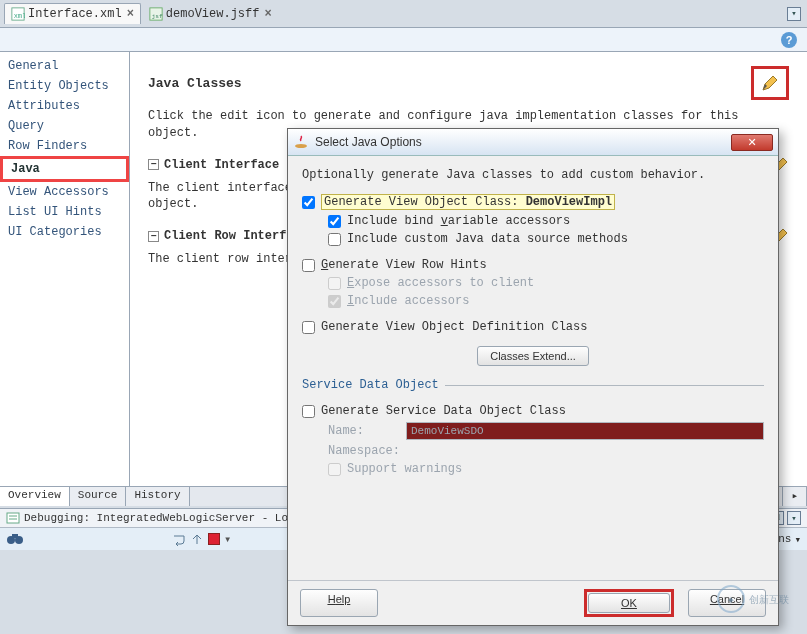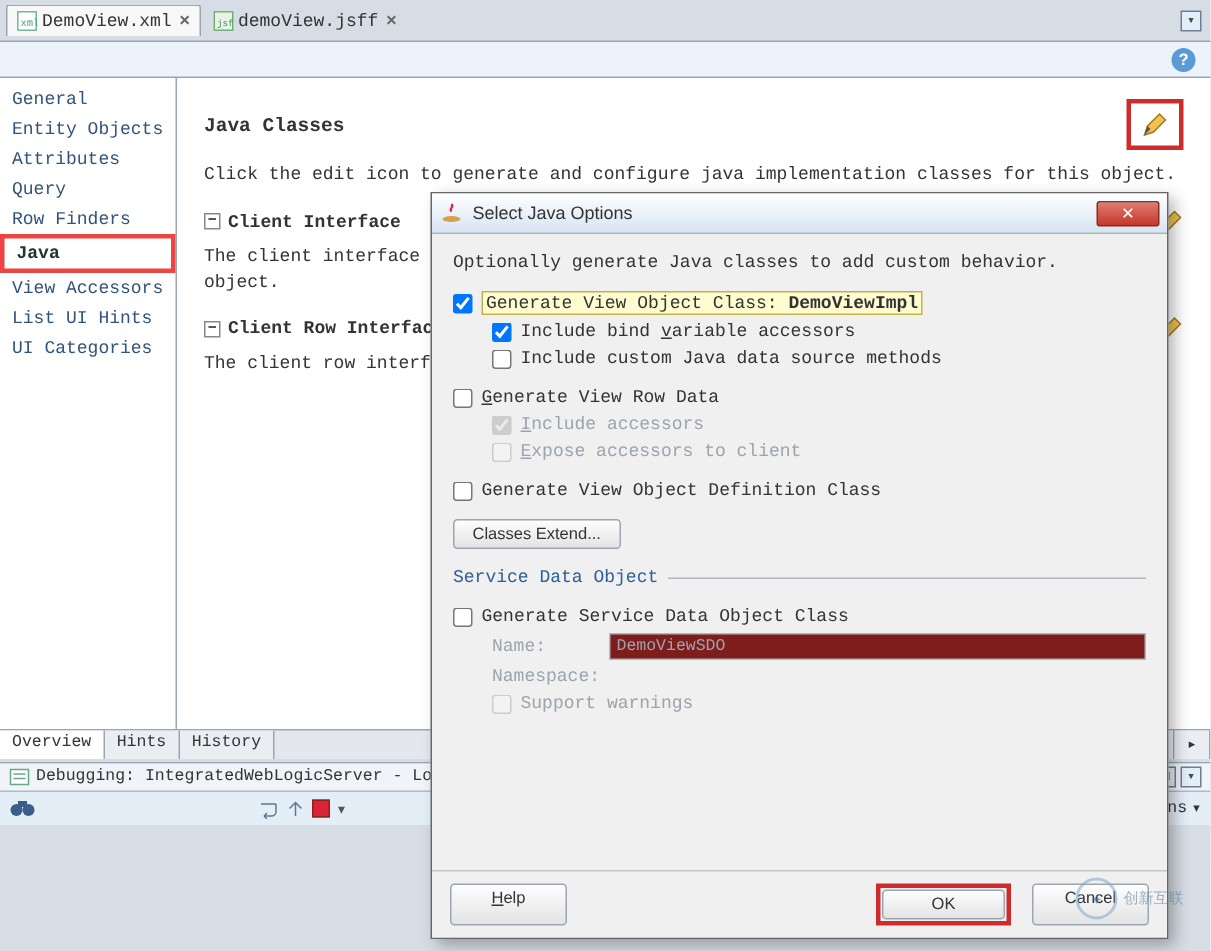--- a/index.html
+++ b/index.html
@@ -54,21 +54,21 @@
     width:16px; height:16px; border-radius:50%;
     background:#5b9bd5; color:#fff; text-align:center;
     line-height:16px; font-family:Arial; font-size:11px; font-weight:bold;
   }
   .main-area {
     display:flex;
     height: calc(634px - 28px - 24px - 24px - 110px);
     background:#fff;
   }
   .sidebar {
-    width: 118px;
+    width: 130px;
     background:#fff;
     border-right:1px solid #99a6b5;
     padding-top:4px;
   }
   .sidebar-item {
     padding:3px 8px;
     color:#33547a;
   }
   .sidebar-item.highlight {
     border:3px solid #ef4444;
@@ -184,21 +184,21 @@
   .chk-row input[type=checkbox] { margin-right:6px; }
   .chk-row.indent1 { margin-left:26px; }
   .chk-row.disabled { color:#9ba4ae; }
   .chk-row .und { text-decoration:underline; }
   .gen-label-highlight {
     background:#fffdd0;
     border:1px solid #c0b24a;
     padding:0 2px;
   }
   .classes-btn-row {
-    display:flex; justify-content:flex-start; margin:12px 0;
+    display:flex; justify-content:center; margin:12px 0;
   }
   .wbtn {
     font-family:Tahoma,Arial; font-size:11px;
     background:linear-gradient(#fefefe,#e3e3e3);
     border:1px solid #9aa6b2;
     border-radius:3px;
     padding:3px 12px;
     min-width:78px;
     text-align:center;
   }
@@ -216,20 +216,21 @@
   }
   .form-row input[type=text] {
     flex:1; border:1px solid #b0b8c0; background:#7f1d1d;
     padding:2px 4px; font-family:inherit; font-size:11px;
     color:#9ba4ae;
   }
   .dlg-footer {
     display:flex; padding:8px 12px;
     border-top:1px solid #c0c5cc;
     background:#f0f0f0;
+    text-decoration:underline;
   }
   .ok-wrap {
     border:3px solid #cc2c2c; padding:1px;
   }
   .watermark {
     position:absolute; right:6px; bottom:18px;
     width:84px; height:34px; opacity:0.55;
     display:flex; align-items:center;
   }
   .watermark .logo {
@@ -246,21 +247,21 @@
 </style>
 </head>
 <body>
 
 <div class="tabs-row">
   <div class="tab active">
     <svg class="icon" viewBox="0 0 16 16">
         <rect x="1" y="1" width="14" height="14" fill="#fff" stroke="#6a8"></rect>
         <text x="3" y="12" font-size="8" fill="#4a8">xml</text>
       </svg>
-    <span>DemoView.xml</span>
+    <span>Interface.xml</span>
     <span class="close">×</span>
   </div>
   <div class="tab">
     <svg class="icon" viewBox="0 0 16 16">
         <rect x="1" y="1" width="14" height="14" fill="#e8f3e8" stroke="#6a6"></rect>
         <text x="3" y="12" font-size="7" fill="#486">jsf</text>
       </svg>
     <span>demoView.jsff</span>
     <span class="close">×</span>
   </div>
@@ -313,21 +314,21 @@
       <svg class="pencil pencil-right" width="16" height="16" viewBox="0 0 18 18">
           <polygon points="2,16 4,10 12,2 16,6 8,14" fill="#f3c04e" stroke="#9a7a2a"></polygon>
         </svg>
     </div>
     <div class="desc">The client row interface contains the methods from the above classes using this object.</div>
   </div>
 </div>
 
 <div class="bottom-tabs">
   <div class="btab active">Overview</div>
-  <div class="btab">Hints</div>
+  <div class="btab">Source</div>
   <div class="btab">History</div>
   <div style="flex:1"></div>
   <div class="btab">◂</div>
   <div class="btab">▸</div>
 </div>
 
 <div class="debug-panel" style="position:absolute; left:0; top:508px; width:100%;">
   <div class="debug-header">
     <svg width="14" height="14" viewBox="0 0 14 14">
         <rect x="1" y="2" width="12" height="10" fill="#fff" stroke="#6a8"></rect>
@@ -388,29 +389,29 @@
       <input type="checkbox" checked="" style="">
       <span><span>Include bind </span><span class="und">v</span><span>ariable accessors</span></span>
     </div>
     <div class="chk-row indent1">
       <input type="checkbox" style="">
       <span>Include custom Java data source methods</span>
     </div>
 
     <div class="chk-row" style="margin-top:12px">
       <input type="checkbox" style="">
-      <span><span class="und">G</span><span>enerate View Row Data</span></span>
+      <span><span class="und">G</span><span>enerate View Row Hints</span></span>
+    </div>
+    <div class="chk-row indent1 disabled">
+      <input type="checkbox" disabled="" style="">
+      <span><span class="und">E</span><span>xpose accessors to client</span></span>
     </div>
     <div class="chk-row indent1 disabled">
       <input type="checkbox" checked="" disabled="" style="">
       <span><span class="und">I</span><span>nclude accessors</span></span>
-    </div>
-    <div class="chk-row indent1 disabled">
-      <input type="checkbox" disabled="" style="">
-      <span><span class="und">E</span><span>xpose accessors to client</span></span>
     </div>
 
     <div class="chk-row" style="margin-top:12px">
       <input type="checkbox" style="">
       <span>Generate View Object Definition Class</span>
     </div>
 
     <div class="classes-btn-row">
       <div class="wbtn">Classes Extend...</div>
     </div>

